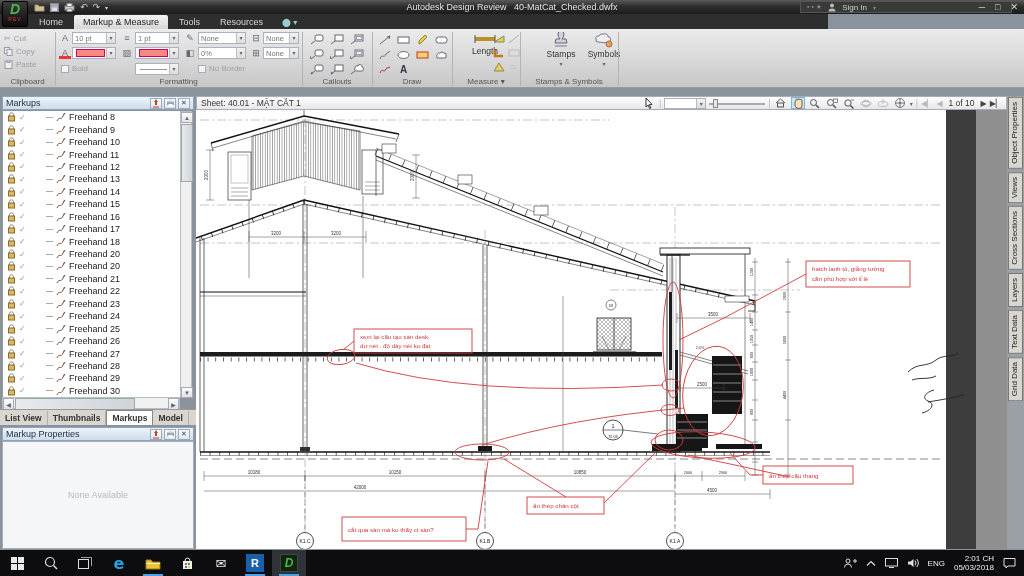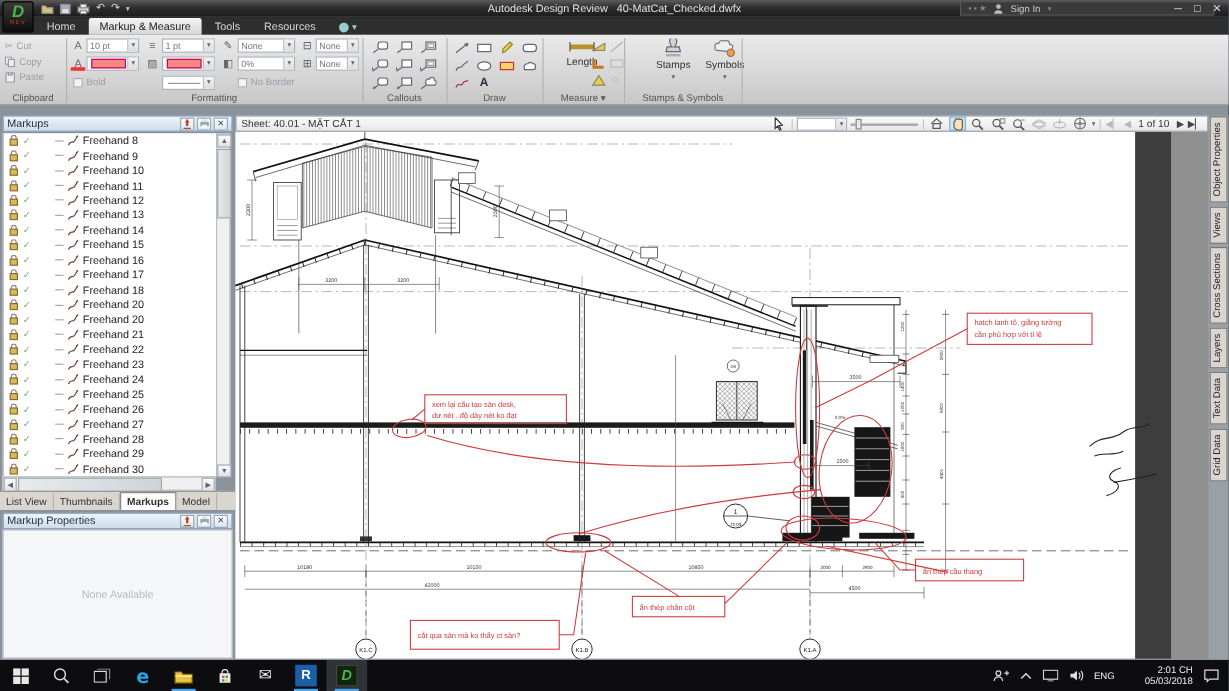--- a/index.html
+++ b/index.html
@@ -10,21 +10,21 @@
   #titlebar{left:0;top:0;width:1024px;height:14px;background:linear-gradient(#5a5a5a,#2e2e2e 45%,#1c1c1c);color:#ddd;}
   #applogo{left:2px;top:1px;width:26px;height:26px;background:linear-gradient(#3b3b3b,#0d0d0d);border:1px solid #000;border-radius:2px;z-index:60;text-align:center;}
   #applogo .d{color:#4db34d;font-weight:bold;font-size:14px;line-height:15px;display:block;font-style:italic;}
   #applogo .rev{color:#d33;font-size:5px;line-height:5px;display:block;letter-spacing:1px;}
   .qat{left:34px;top:1px;height:12px;display:flex;gap:5px;align-items:center;color:#cfcfcf;font-size:9px;}
   .qat svg{display:block}
   #title-text{left:0;top:2px;width:1024px;text-align:center;font-size:9px;color:#e3e3e3;pointer-events:none;}
   #infocenter{left:800px;top:1px;width:212px;height:12px;background:#3a3a3a;border:1px solid #555;display:flex;align-items:center;gap:6px;padding:0 6px;font-size:8px;color:#ccc;}
   #winbtns{right:2px;top:0;display:flex;gap:10px;color:#ddd;font-size:9px;height:13px;align-items:center;padding-right:4px;}
   
-  #tabrow{left:0;top:14px;width:1024px;height:15px;background:#2e2e2e;display:flex;align-items:flex-end;padding-left:30px;gap:2px;}
+  #tabrow{left:0;top:14px;width:828px;height:15px;background:#2e2e2e;display:flex;align-items:flex-end;padding-left:30px;gap:2px;}
   .rtab-item{font-size:9px;color:#d8d8d8;padding:2px 9px 2px;border-radius:2px 2px 0 0;}
   .rtab-item.active{background:linear-gradient(#f4f4f4,#d6d6d6);color:#222;}
   #tab-extra{font-size:8px;color:#9cc;padding:2px 8px;}
   
   #ribbon{left:0;top:29px;width:1024px;height:59px;background:linear-gradient(#ebebeb,#d2d2d2 70%,#c6c6c6);border-bottom:1px solid #9a9a9a;}
   .grp-label{position:absolute;bottom:1px;left:0;right:0;text-align:center;font-size:8px;color:#555;}
   .vsep{position:absolute;top:3px;bottom:1px;width:1px;background:#b3b3b3;}
   .dis{color:#9aa0a6;}
   .clip-item{display:flex;align-items:center;gap:3px;font-size:8px;height:13px;}
   .combo{display:flex;align-items:center;background:#fff;border:1px solid #a9b2bd;height:12px;font-size:7.5px;color:#777;padding-left:2px;}
@@ -40,42 +40,42 @@
   .panel-hdr .sp{flex:1}
   .hicon{width:12px;height:11px;border:1px solid #9ab;background:linear-gradient(#fdfdfd,#dde6ef);margin-left:2px;display:flex;align-items:center;justify-content:center;font-size:7px;color:#345;}
   #markups-list{left:2px;top:111px;width:178px;height:286px;background:#fff;border-left:1px solid #999;overflow:hidden;}
   .mrow{display:flex;align-items:center;height:12.45px;font-size:9px;color:#222;gap:3px;padding-left:4px;}
   .mrow .check{color:#8ba08b;font-family:"DejaVu Sans",sans-serif;font-size:8px;width:10px;}
   .mrow .dash{width:7px;border-top:1px solid #aaa;margin-left:14px;}
   .sb{background:#f0f0f0;border:1px solid #b9bec4;}
   .sb-btn{background:linear-gradient(#fcfcfc,#e2e2e2);border:1px solid #aab;color:#567;font-size:6px;display:flex;align-items:center;justify-content:center;}
   .sb-thumb{background:linear-gradient(90deg,#e8eaec,#cfd4d9);border:1px solid #9aa;}
   #lp-tabs{left:0px;top:409px;width:196px;height:16px;background:#d9d6cf;display:flex;align-items:flex-end;font-size:8.5px;color:#333;border-top:1px solid #999;}
-  .lp-tab{padding:2px 5px;border-right:1px solid #b5b2aa;}
+  .lp-tab{padding:2px 5px;border-right:1px solid #b5b2aa;font-weight:bold;}
   .lp-tab.active{background:#fdfdfd;border:1px solid #888;border-bottom:none;font-weight:bold;}
   #props-body{left:2px;top:441px;width:192px;height:108px;background:#f5f6f7;border:1px solid #aab;display:flex;align-items:center;justify-content:center;font-size:9px;color:#b9b9b9;}
   
   #sheetbar{left:196px;top:96px;width:811px;height:14px;background:linear-gradient(#fdfdfd,#e7e7e7);border:1px solid #aab;display:flex;align-items:center;font-size:8.5px;color:#333;padding:0 4px;gap:3px;}
   #sheetbar .sp{flex:1}
   .navico{width:14px;height:12px;display:flex;align-items:center;justify-content:center;}
   .navico.on{background:#cde6f7;border:1px solid #7db2dd;}
   .pipe{color:#bbb;font-size:9px;}
   .pgarrow{font-size:8px;color:#b9b9b9;font-family:"DejaVu Sans",sans-serif;}
   .pgarrow.en{color:#444;}
   #dwg{left:196px;top:110px;width:811px;height:439px;}
   
   #rtabs{left:1007px;top:96px;width:17px;height:453px;background:#9aa0a6;display:flex;flex-direction:column;gap:3px;padding-top:1px;}
   .side-tab{writing-mode:vertical-rl;transform:rotate(180deg);background:#d9d6cf;border:1px solid #777;font-size:8px;color:#222;padding:4px 1px;margin:0 1px;text-align:center;}
   
   #taskbar{left:0;top:550px;width:1024px;height:26px;background:#0d0d0f;display:flex;align-items:center;color:#eee;}
   .tb-ic{width:34px;height:26px;display:flex;align-items:center;justify-content:center;position:relative;}
   .tb-ic.open::after{content:"";position:absolute;bottom:0;left:7px;right:7px;height:2px;background:#4aa3e8;}
   .tb-ic.activeapp{background:#2f3337;}
   #tray{margin-left:auto;display:flex;align-items:center;gap:9px;padding-right:8px;font-size:8px;}
-  #clock{text-align:right;font-size:8px;line-height:9px;margin-left:16px;}
+  #clock{text-align:right;font-size:8px;line-height:9px;}
   .winlogo{display:grid;grid-template-columns:6px 6px;grid-template-rows:6px 6px;gap:1px;}
   .winlogo div{background:#e8e8e8;}
 </style>
 </head>
 <body>
 
 <div id="stage">
 
   <div id="titlebar" class="abs"></div>
   <div id="applogo" class="abs">

